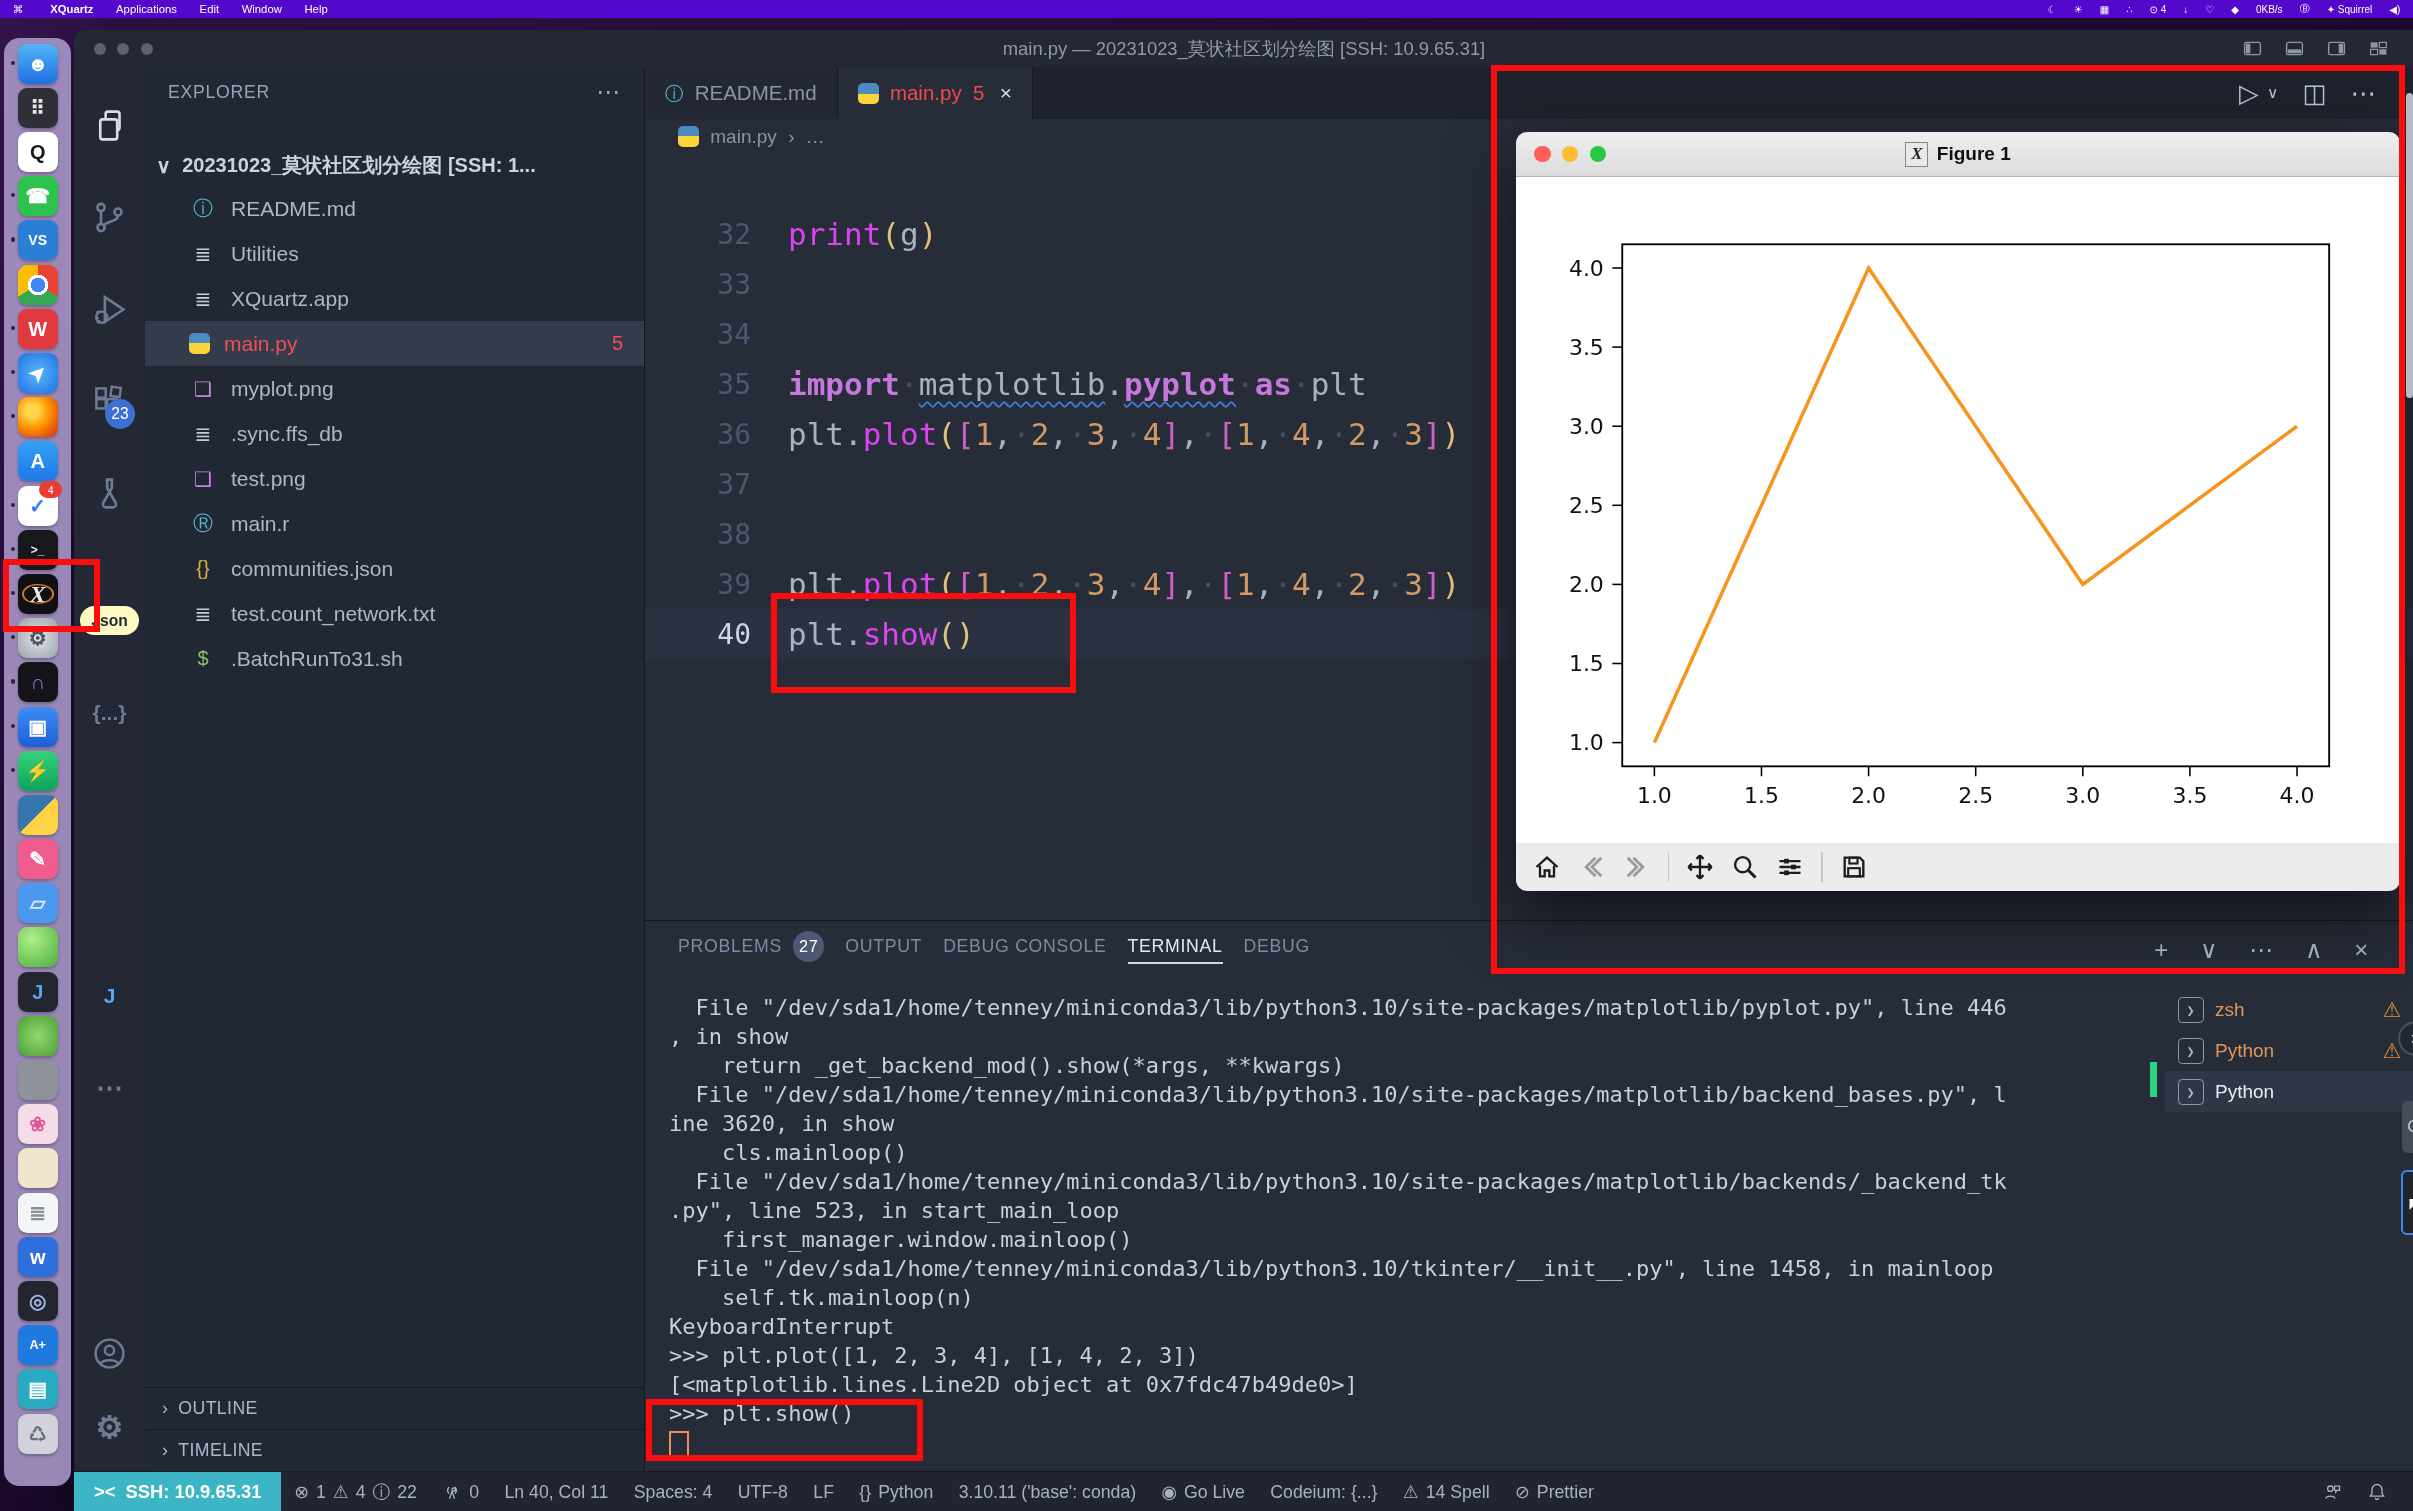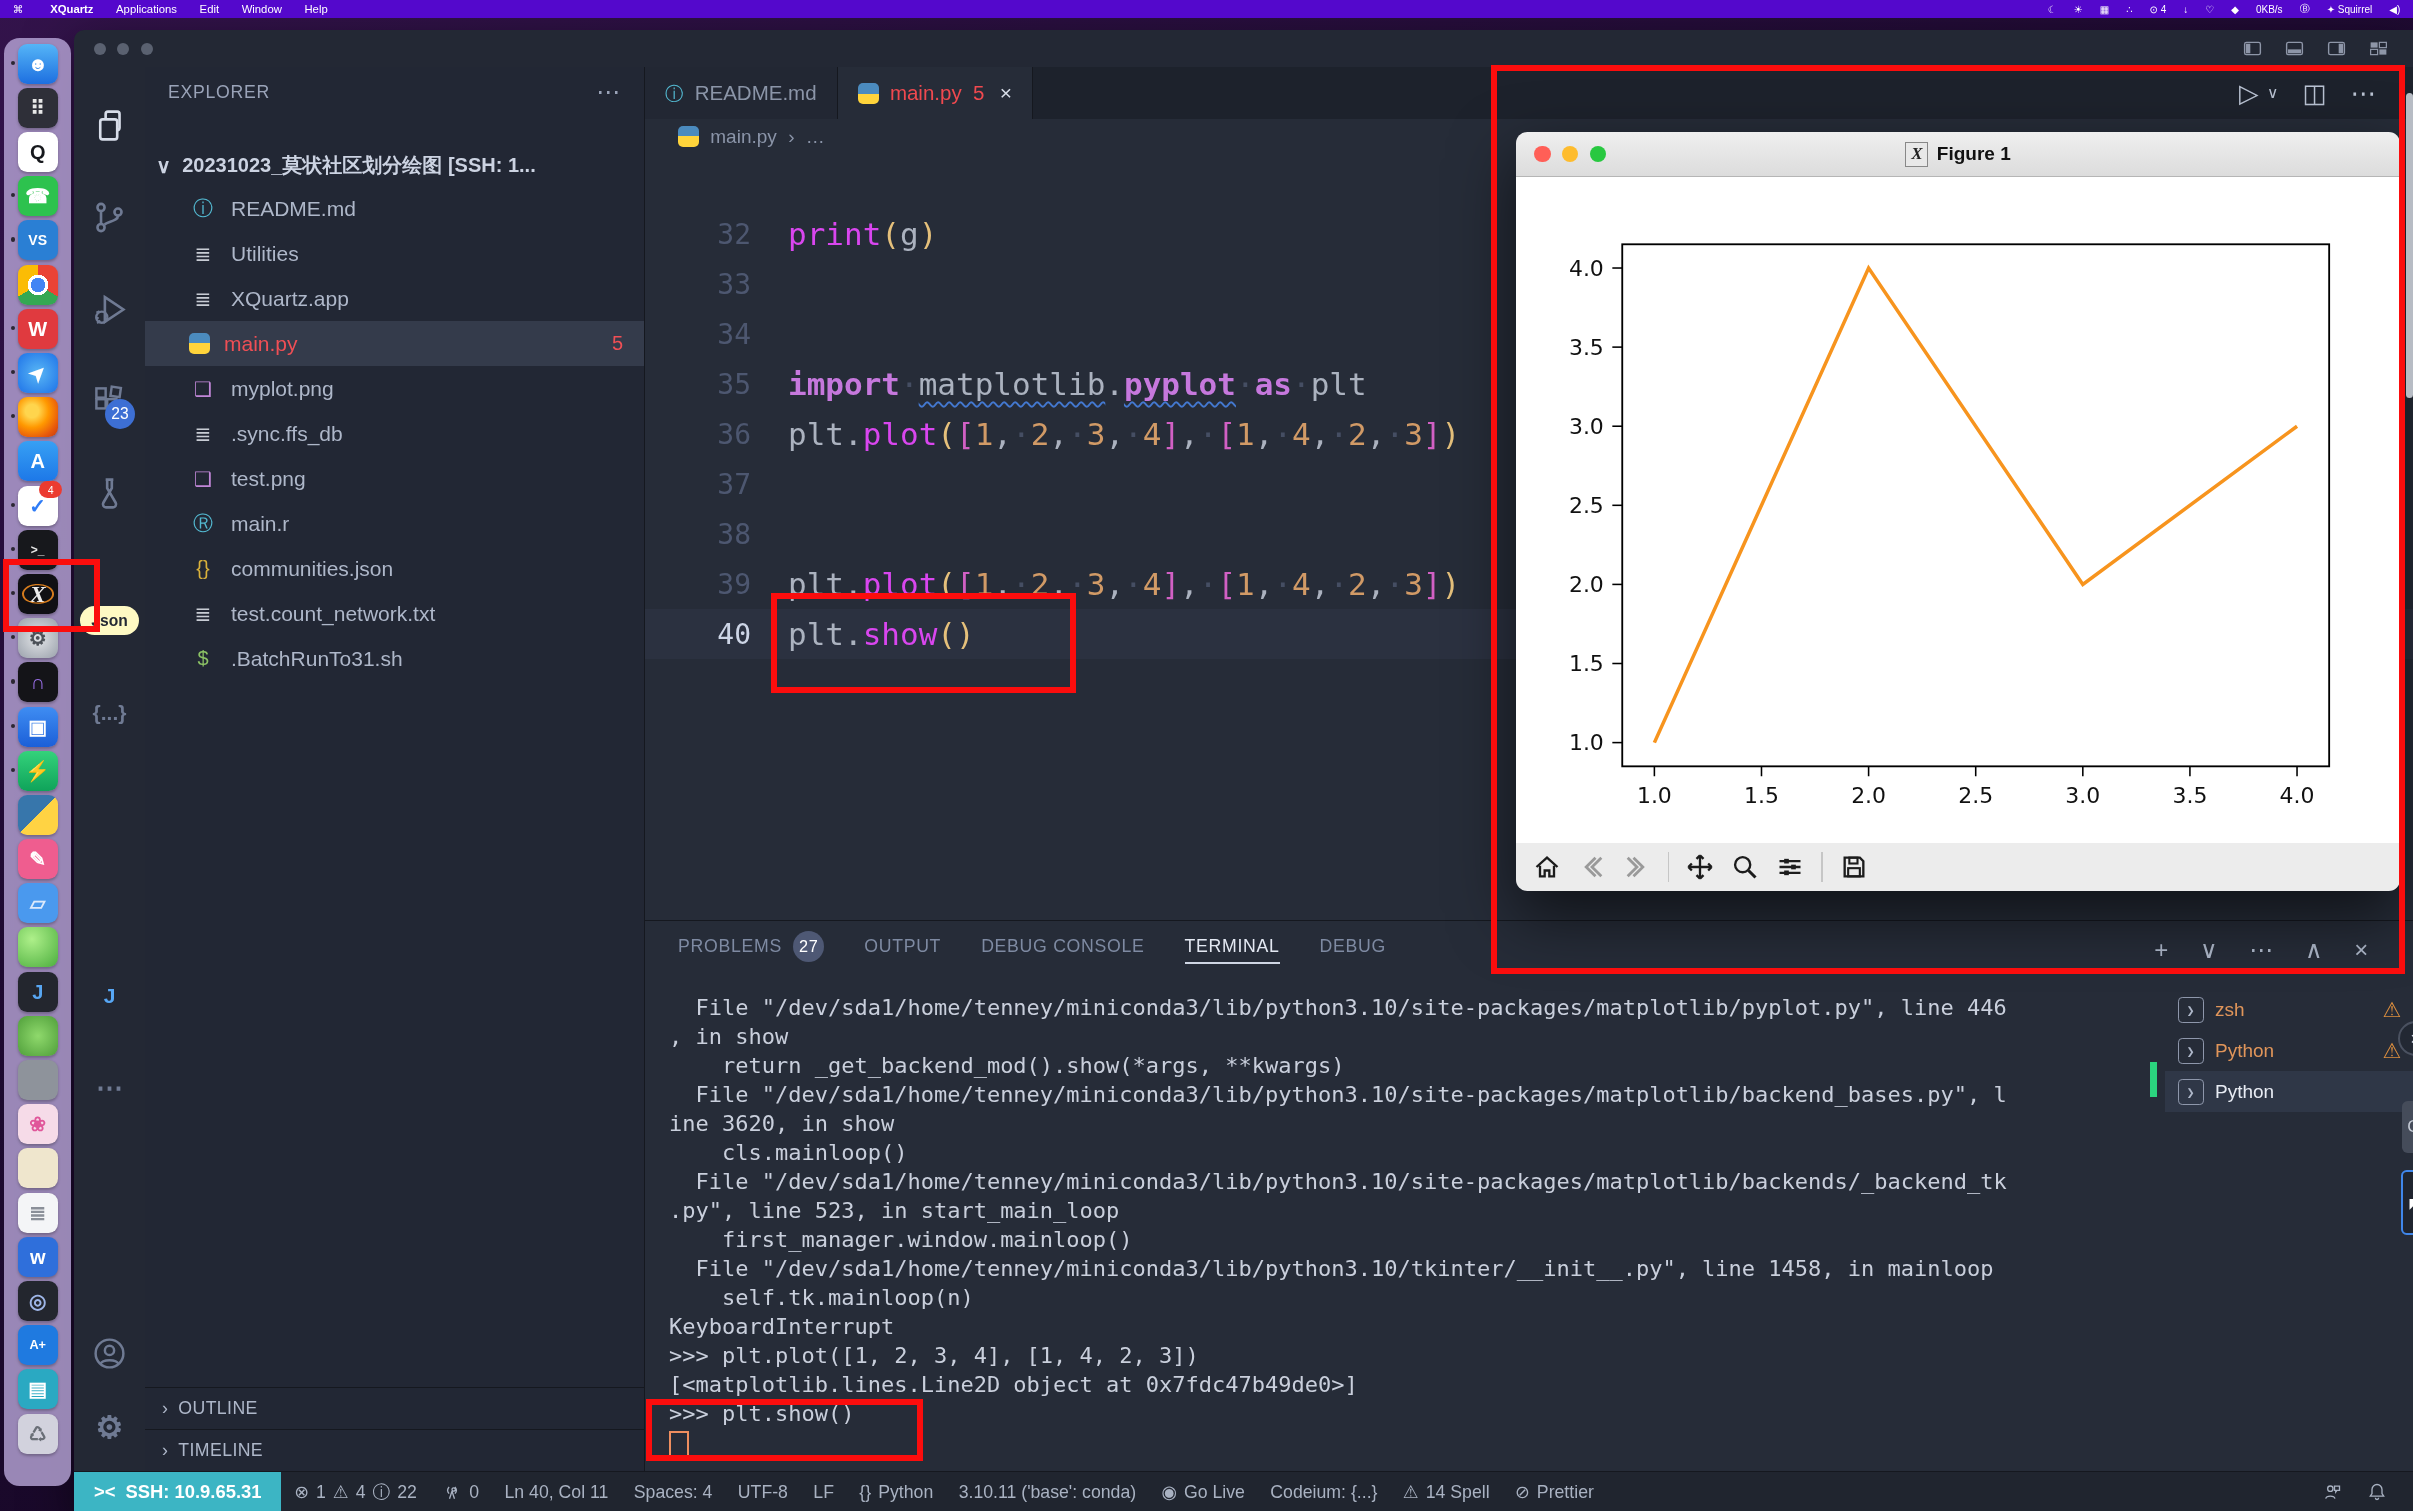--- a/index.html
+++ b/index.html
@@ -85,21 +85,21 @@
   .tk-v{color:#abb2bf;}
   .tk-pu{color:#abb2bf;}
   .tk-py{color:#e5c07b;}
   .tk-br{color:#d160c4;}
   .tk-num{color:#d19a66;}
   .tk-str{color:#98c379;}
   .tk-dot{color:#454e63;}
   .wavy{text-decoration:underline wavy #4378d0 1.8px;text-underline-offset:6.4px;}
   
   .panel{height:550px;border-top:1.4px solid #15181f;display:flex;flex-direction:column;flex:none;}
-  .panel-tabs{height:58px;display:flex;align-items:center;padding-left:33px;gap:40px;font-size:17.7px;letter-spacing:0.7px;color:#7e8aa2;flex:none;}
+  .panel-tabs{height:58px;display:flex;align-items:center;padding-left:33px;gap:21px;font-size:17.7px;letter-spacing:0.7px;color:#7e8aa2;flex:none;}
   .ptab{display:flex;align-items:center;gap:11.3px;padding-bottom:4.2px;border-bottom:2.1px solid transparent;}
   .ptab.active{color:#e3e8f2;border-bottom-color:#cfd6e4;}
   .pbadge{background:#4e5874;color:#fff;border-radius:50%;width:31px;height:31px;font-size:16.3px;display:flex;align-items:center;justify-content:center;}
   .panel-actions{margin-left:auto;display:flex;gap:31px;padding-right:45px;font-size:24px;color:#aeb8ca;}
   .panel-body{flex:1;display:flex;min-height:0;}
   .terminal{flex:1;min-width:0;padding:14px 0 0 24px;font-family:"DejaVu Sans Mono",monospace;
     font-size:22px;line-height:29px;color:#c9cfdc;white-space:pre;overflow:hidden;}
   .cursor-block{display:inline-block;width:15.6px;height:23px;border:2.1px solid #ee8e5f;margin-top:2.8px;}
   .term-list{width:249px;flex:none;padding-top:10px;display:flex;flex-direction:column;font-size:19px;}
   .term-row{height:41px;display:flex;align-items:center;gap:11.3px;padding:0 12.7px;}
@@ -306,20 +306,21 @@
       </div>
     </div>
 
   <div class="vscode">
     <div class="titlebar">
       <div class="tl-dots">
           <span></span>
           <span></span>
           <span></span>
         </div>
+      <div class="win-title">main.py — 20231023_莫状社区划分绘图 [SSH: 10.9.65.31]</div>
       <div class="tb-actions">
         <svg viewBox="0 0 24 24">
             <rect x="3" y="5" width="18" height="14" rx="2" fill="none" stroke="#8e96a8" stroke-width="1.6"></rect>
             <rect x="4.5" y="6.5" width="5" height="11" fill="#8e96a8"></rect>
           </svg>
         <svg viewBox="0 0 24 24">
             <rect x="3" y="5" width="18" height="14" rx="2" fill="none" stroke="#8e96a8" stroke-width="1.6"></rect>
             <rect x="4.5" y="13" width="15" height="4.5" fill="#8e96a8"></rect>
           </svg>
         <svg viewBox="0 0 24 24">

